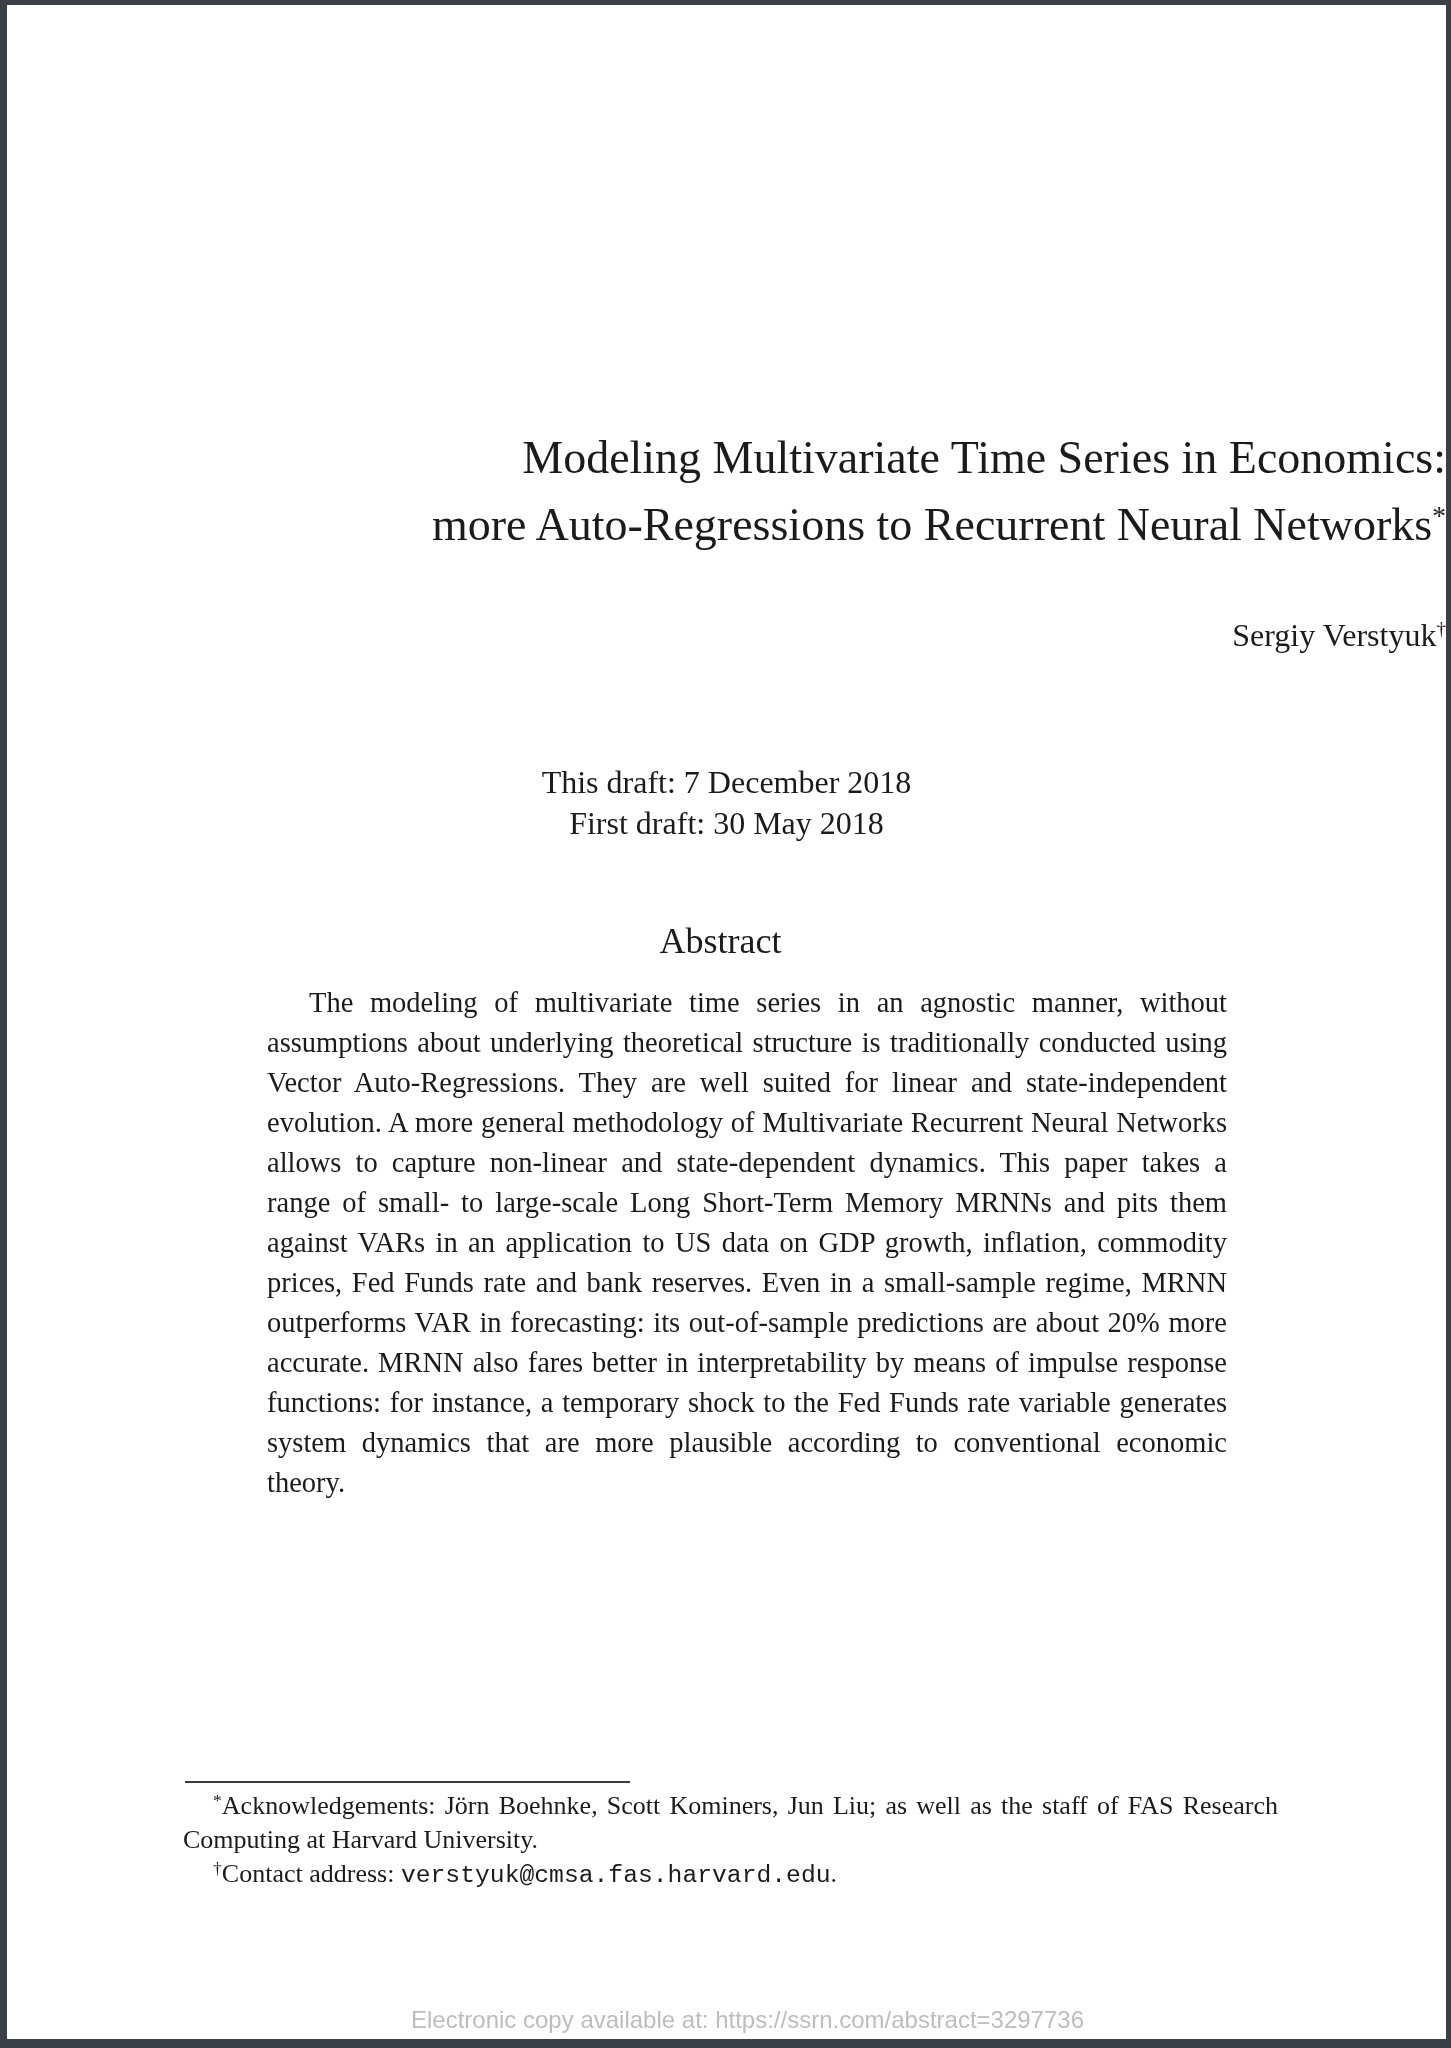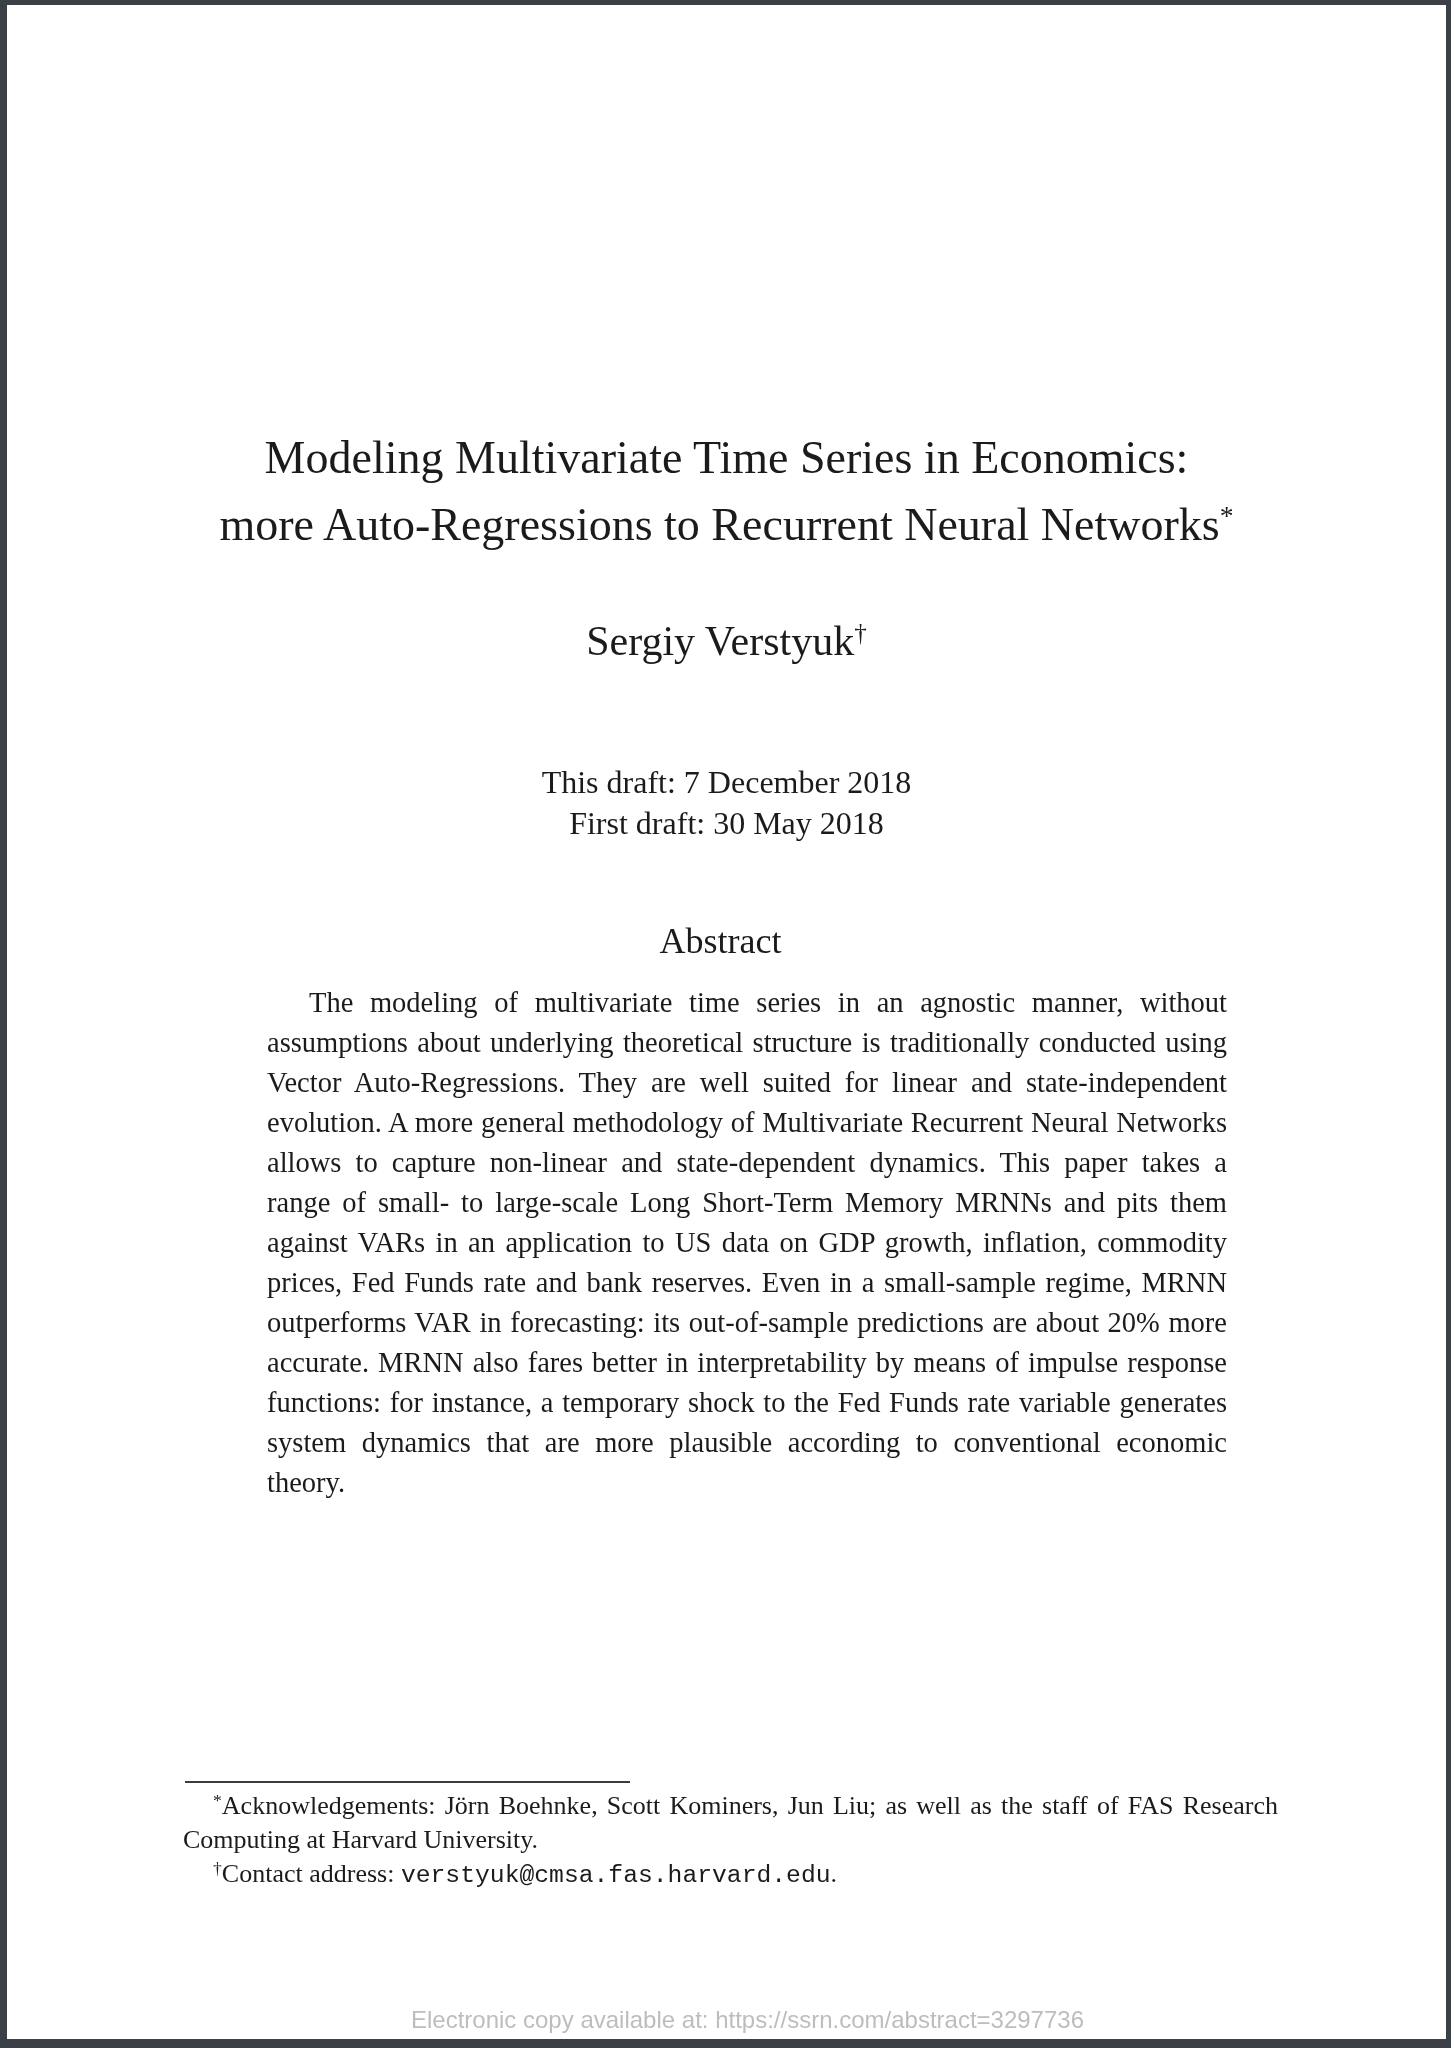--- a/index.html
+++ b/index.html
@@ -18,41 +18,41 @@
     border-width: 5px 5px 9px 7px;
     font-family: "Liberation Serif", "DejaVu Serif", serif;
     color: #1b1b1b;
     overflow: hidden;
   }
   .title {
     position: absolute;
     left: 0; right: 0;
     top: 419px;
     margin: 0;
-    text-align: center;
+    text-align: right;
     font-size: 46px;
     line-height: 67px;
     font-weight: normal;
   }
   .sup {
     font-size: 0.6em;
     vertical-align: 0.55em;
     line-height: 0;
   }
   .fnsup {
     font-size: 0.68em;
     vertical-align: 0.45em;
     line-height: 0;
   }
   .author {
     position: absolute;
     left: 0; right: 0;
     top: 612px;
-    text-align: center;
-    font-size: 42px;
+    text-align: right;
+    font-size: 32px;
   }
   .dates {
     position: absolute;
     left: 0; right: 0;
     top: 733px;
     text-align: center;
     font-size: 32px;
     line-height: 41px;
     margin-top: 24px;
   }

